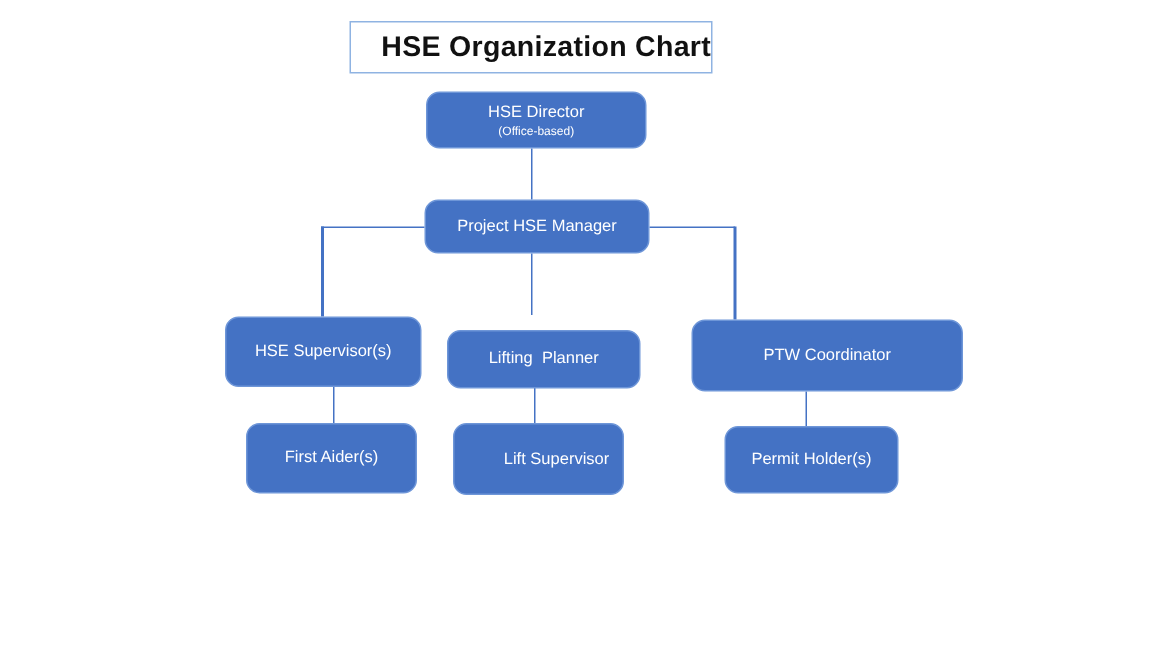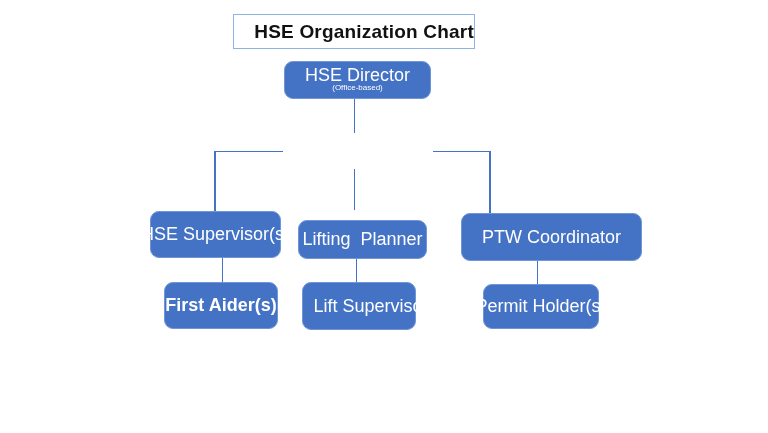--- a/index.html
+++ b/index.html
@@ -42,21 +42,21 @@
     position: absolute;
     background: var(--box-fill);
     border: 1px solid var(--box-border);
     border-radius: 9px;
     display: flex; flex-direction: column;
     align-items: center; justify-content: center;
     color: var(--box-text);
     text-align: center;
   }
   .node-label {
-    font-size: 18px;
+    font-size: 11px;
     line-height: 15px;
     white-space: pre;
   }
   .node-sublabel {
     font-size: 8px;
     line-height: 10px;
     white-space: pre;
   }
   .line {
     position: absolute;
@@ -88,34 +88,37 @@
 
   <div class="line v-line" style="left:355.5px; top:258px; height:24px;"></div>
 
   <div class="line v-line" style="left:536.5px; top:261px; height:23px;"></div>
 
   <div class="node" style="left:284px; top:61px; width:147px; height:38px;">
     <div class="node-label">HSE Director</div>
     <div class="node-sublabel">(Office-based)</div>
   </div>
 
+  <div class="node" style="left:283px; top:133px; width:150px; height:36px;">
+    <div class="node-label">Project HSE Manager</div>
+  </div>
 
   <div class="node" style="left:150px; top:211px; width:131px; height:47px;">
     <div class="node-label">HSE Supervisor(s)</div>
   </div>
 
   <div class="node" style="left:298px; top:220px; width:129px; height:39px;">
     <div class="node-label">Lifting  Planner</div>
   </div>
 
   <div class="node" style="left:461px; top:213px; width:181px; height:48px;">
     <div class="node-label">PTW Coordinator</div>
   </div>
 
-  <div class="node" style="left:164px; top:282px; width:114px; height:47px;font-weight:bold;">
+  <div class="node" style="left:164px; top:282px; width:114px; height:47px;">
     <div class="node-label">First Aider(s)</div>
   </div>
 
   <div class="node" style="left:302px; top:282px; width:114px; height:48px;padding-left:24px;">
     <div class="node-label">Lift Supervisor</div>
   </div>
 
   <div class="node" style="left:483px; top:284px; width:116px; height:45px;">
     <div class="node-label">Permit Holder(s)</div>
   </div>

